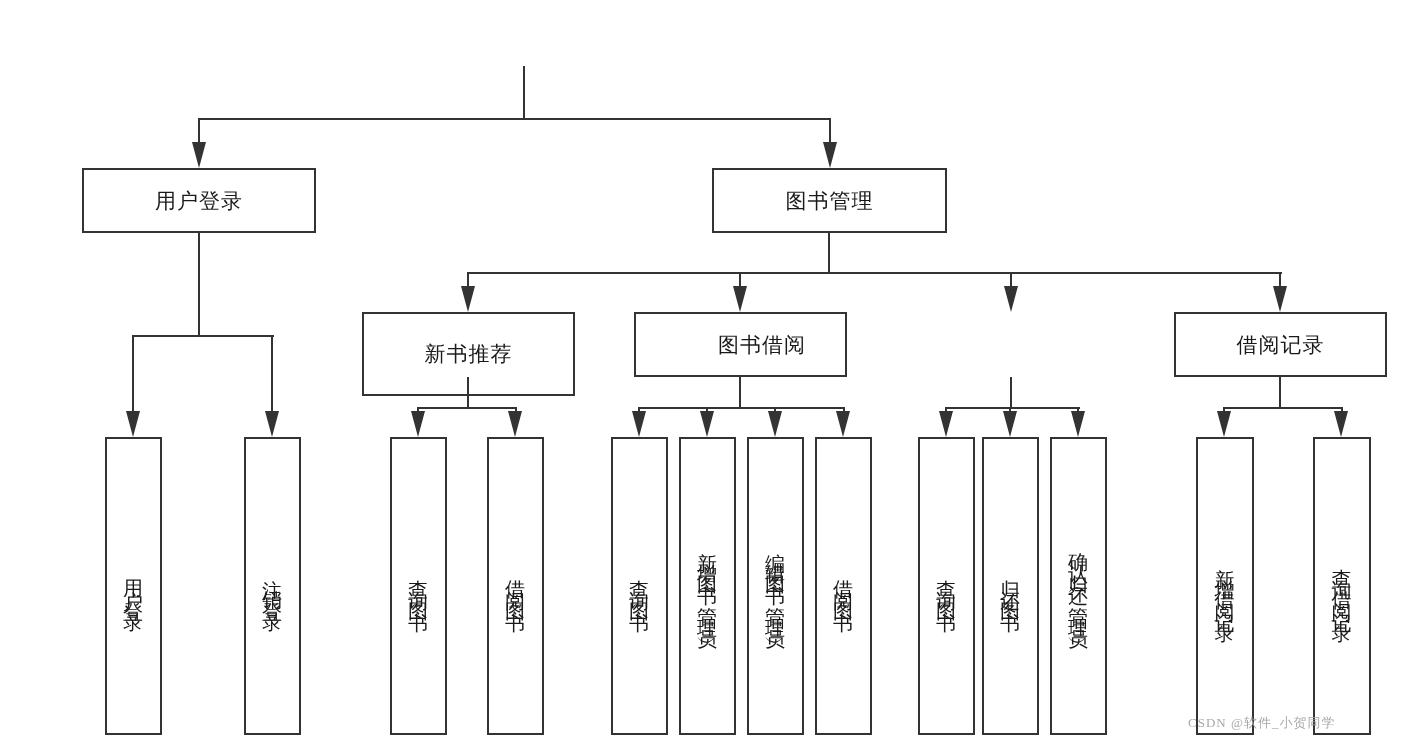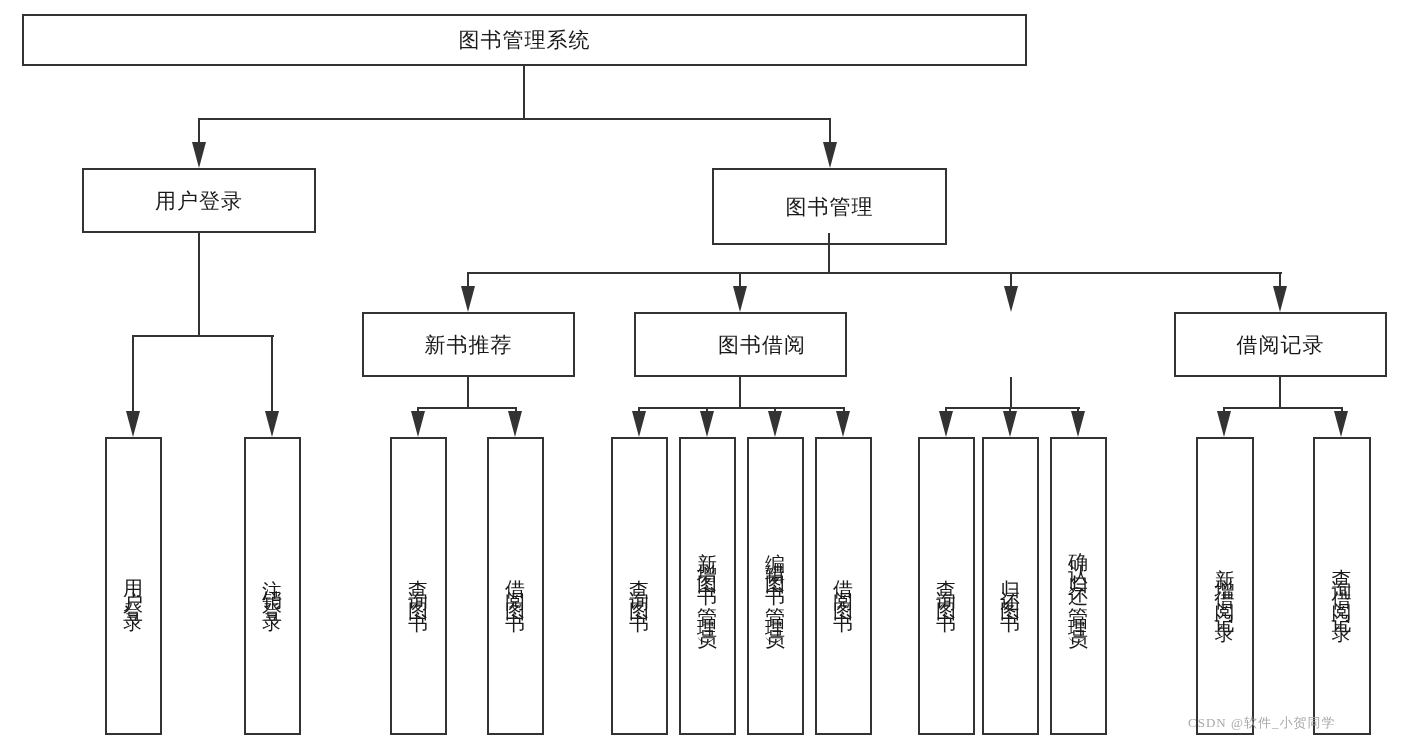--- a/index.html
+++ b/index.html
@@ -35,35 +35,32 @@
     position:absolute;font-size:13px;color:var(--wm);letter-spacing:1px;
     white-space:nowrap;
     font-family:Liberation Serif, serif;
   }
 </style>
 </head>
 <body>
 
 <div id="stage">
 
-  <div class="box hbox" style="left:22px;top:14px;width:1005px;height:52px;">
-    <span>图书管理系统</span>
-  </div>
 
   <div class="vl" style="left:523px;top:66px;height:52px;"></div>
   <div class="hl" style="left:198px;top:118px;width:633px;"></div>
   <div class="vl" style="left:198px;top:118px;height:26px;"></div>
   <div class="ah" style="left:192px;top:142px;"></div>
   <div class="vl" style="left:829px;top:118px;height:26px;"></div>
   <div class="ah" style="left:823px;top:142px;"></div>
 
   <div class="box hbox" style="left:82px;top:168px;width:234px;height:65px;">
     <span>用户登录</span>
   </div>
-  <div class="box hbox" style="left:712px;top:168px;width:235px;height:77px;">
+  <div class="box hbox" style="left:712px;top:168px;width:235px;height:65px;">
     <span>图书管理</span>
   </div>
 
   <div class="vl" style="left:198px;top:233px;height:102px;"></div>
   <div class="hl" style="left:132px;top:335px;width:142px;"></div>
   <div class="vl" style="left:132px;top:335px;height:78px;"></div>
   <div class="ah" style="left:126px;top:411px;"></div>
   <div class="vl" style="left:271px;top:335px;height:78px;"></div>
   <div class="ah" style="left:265px;top:411px;"></div>
 
@@ -71,21 +68,21 @@
   <div class="hl" style="left:467px;top:272px;width:815px;"></div>
   <div class="vl" style="left:467px;top:272px;height:16px;"></div>
   <div class="ah" style="left:461px;top:286px;"></div>
   <div class="vl" style="left:739px;top:272px;height:16px;"></div>
   <div class="ah" style="left:733px;top:286px;"></div>
   <div class="vl" style="left:1010px;top:272px;height:16px;"></div>
   <div class="ah" style="left:1004px;top:286px;"></div>
   <div class="vl" style="left:1279px;top:272px;height:16px;"></div>
   <div class="ah" style="left:1273px;top:286px;"></div>
 
-  <div class="box hbox" style="left:362px;top:312px;width:213px;height:65px;">
+  <div class="box hbox" style="left:362px;top:312px;width:213px;height:84px;">
     <span>新书推荐</span>
   </div>
   <div class="box hbox" style="left:634px;top:312px;width:213px;height:65px;padding-left:43px;">
     <span>图书借阅</span>
   </div>
   <div class="box hbox" style="left:1174px;top:312px;width:213px;height:65px;">
     <span>借阅记录</span>
   </div>
 
   <div class="vl" style="left:467px;top:377px;height:30px;"></div>

